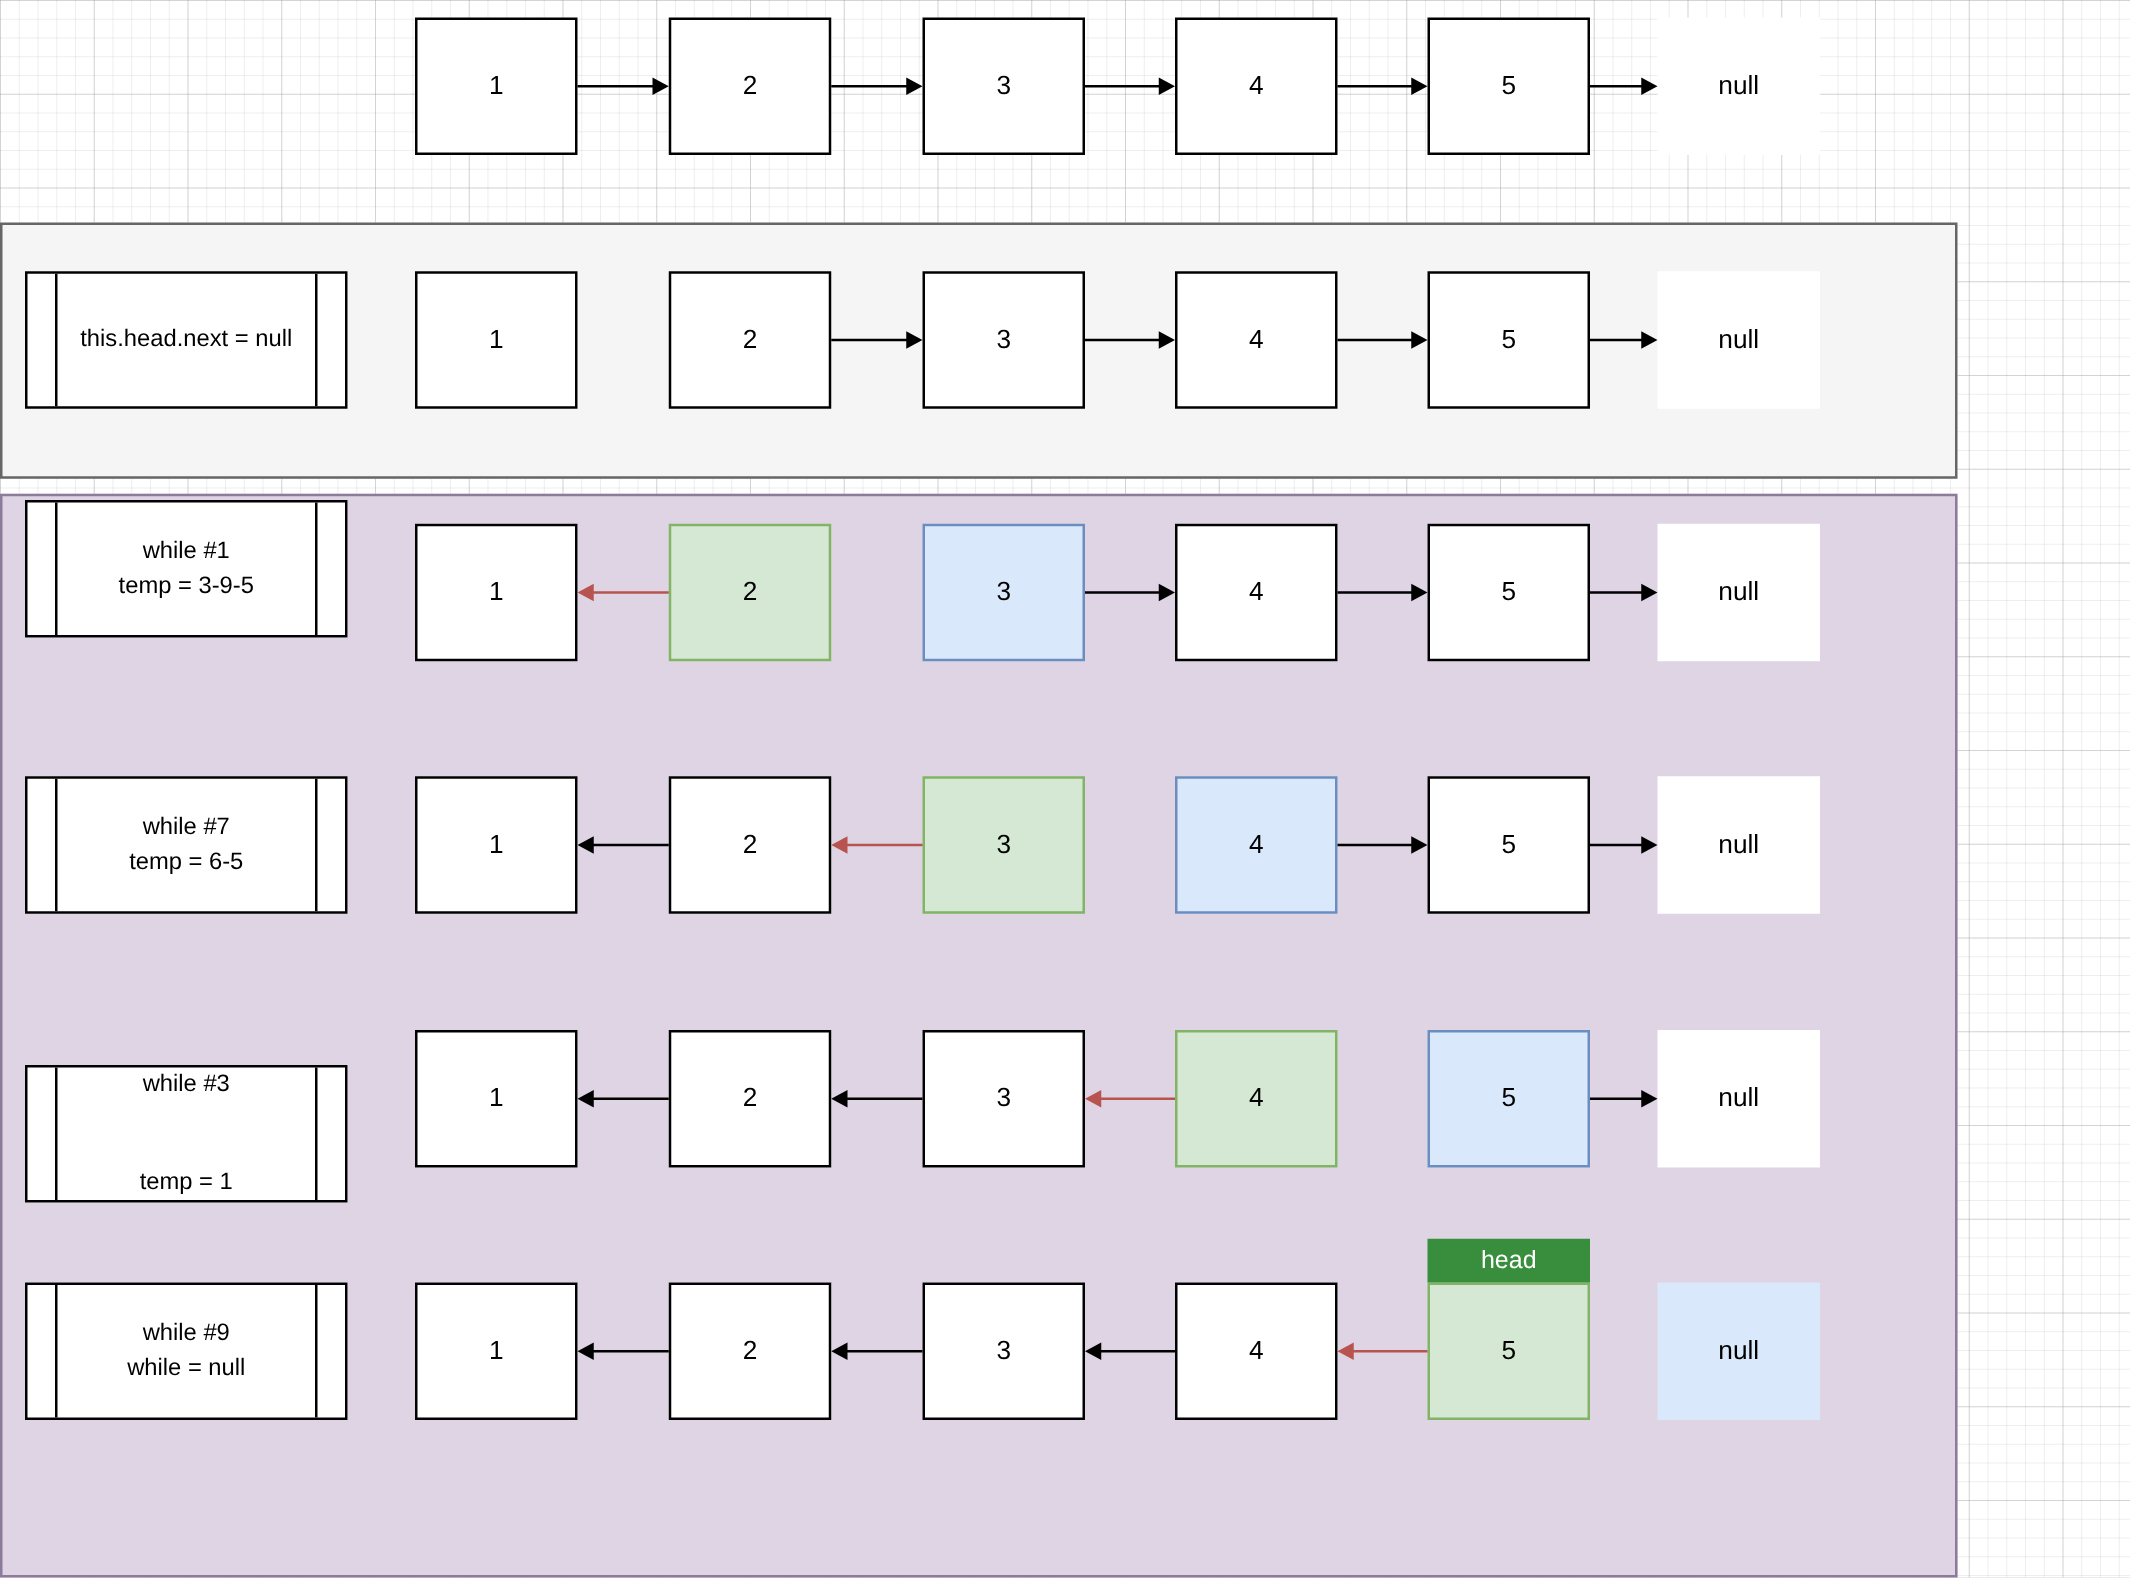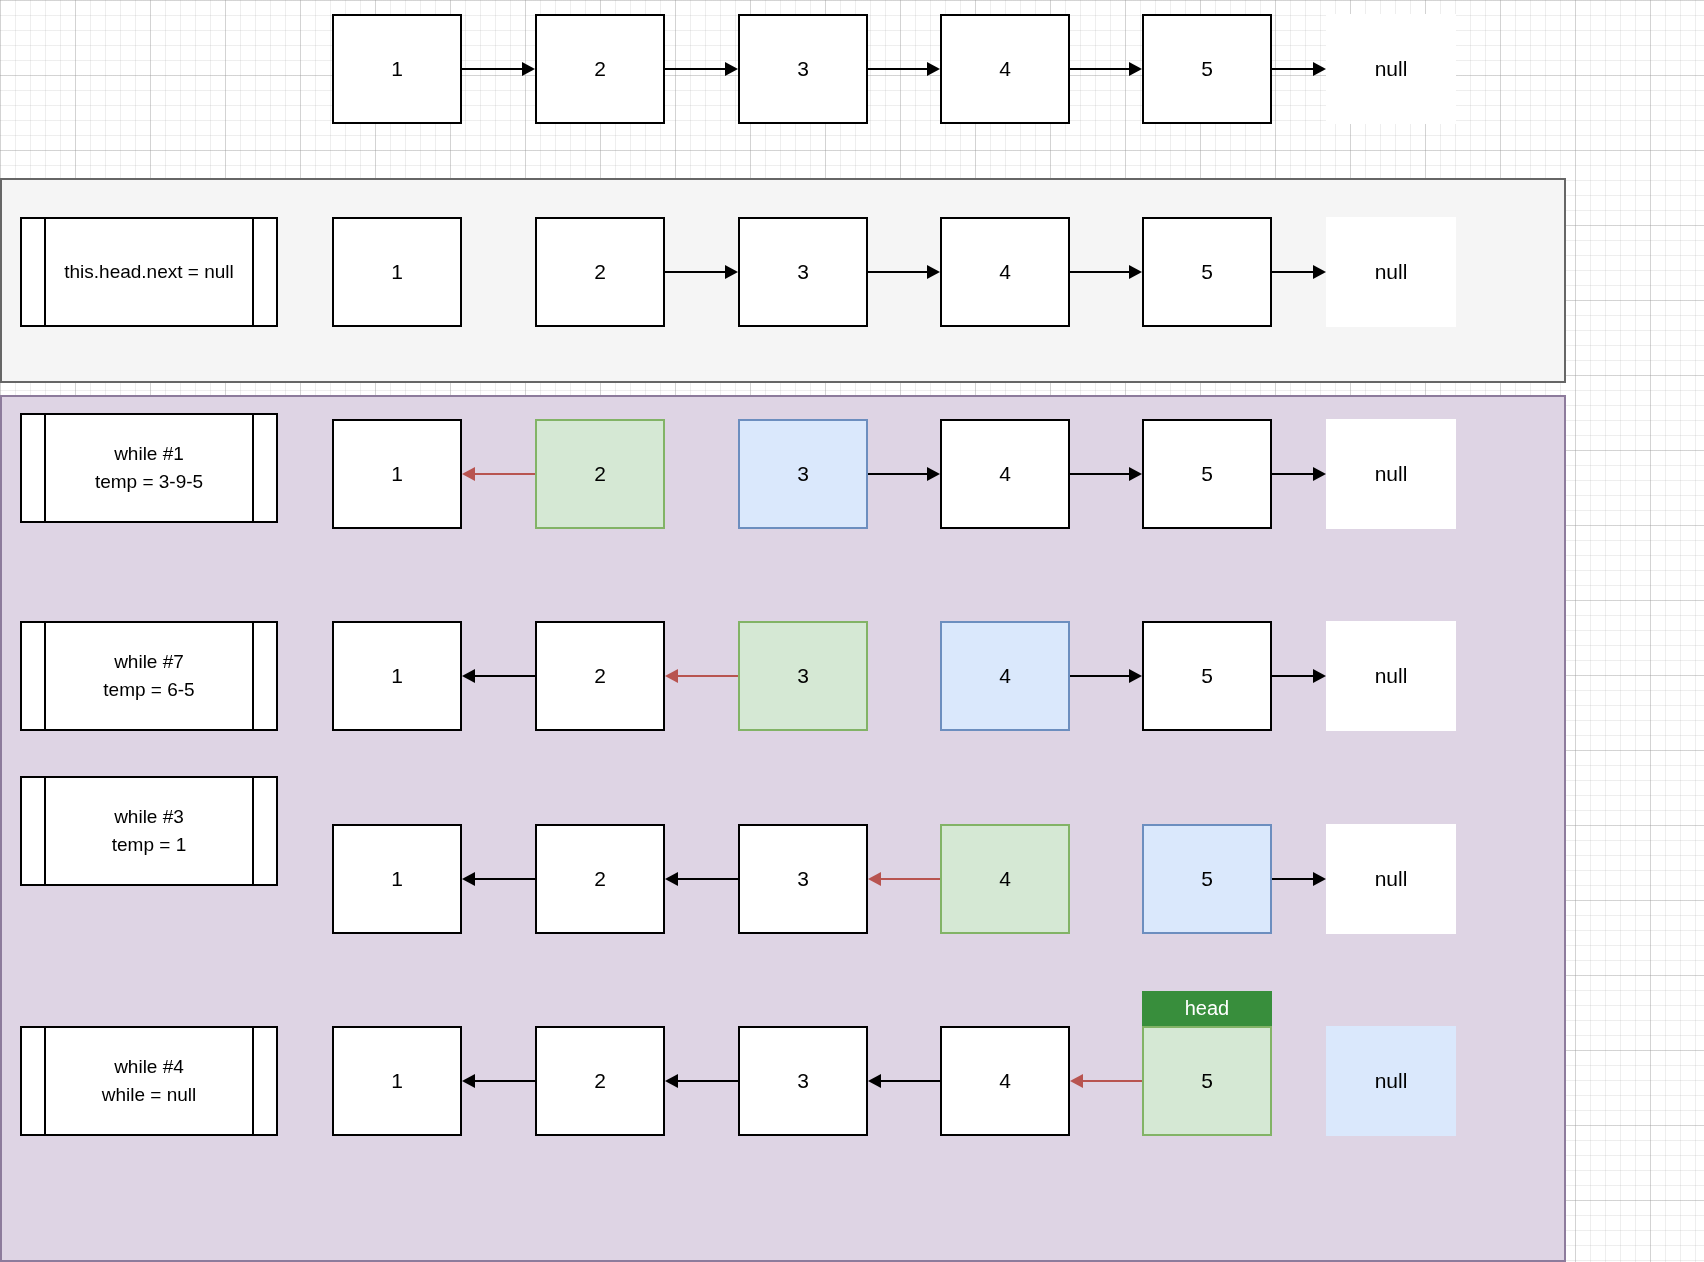--- a/index.html
+++ b/index.html
@@ -153,21 +153,21 @@
       <div class="tip"></div>
     </div>
     <div class="arrow right" style="left: 1070px; width: 72px; top: 264px;">
       <div class="shaft"></div>
       <div class="tip"></div>
     </div>
     <div class="arrow right" style="left: 1272px; width: 54px; top: 264px;">
       <div class="shaft"></div>
       <div class="tip"></div>
     </div>
-    <div class="label-box" style="top: 413px;">
+    <div class="label-box" style="top: 400px;">
       <div>while #1</div>
       <div>temp = 3-9-5</div>
     </div>
     <div class="node" style="left: 332px; top: 419px;">1</div>
     <div class="node green" style="left: 535px; top: 419px;">2</div>
     <div class="node blue" style="left: 738px; top: 419px;">3</div>
     <div class="node" style="left: 940px; top: 419px;">4</div>
     <div class="node" style="left: 1142px; top: 419px;">5</div>
     <div class="node ghost" style="left: 1326px; top: 419px;">null</div>
     <div class="arrow left red" style="left: 462px; width: 73px; top: 466px;">
@@ -205,21 +205,21 @@
       <div class="tip"></div>
     </div>
     <div class="arrow right" style="left: 1070px; width: 72px; top: 668px;">
       <div class="shaft"></div>
       <div class="tip"></div>
     </div>
     <div class="arrow right" style="left: 1272px; width: 54px; top: 668px;">
       <div class="shaft"></div>
       <div class="tip"></div>
     </div>
-    <div class="label-box" style="top: 776px;">
+    <div class="label-box" style="top: 852px; justify-content: space-between;">
       <div>while #3</div>
       <div>temp = 1</div>
     </div>
     <div class="node" style="left: 332px; top: 824px;">1</div>
     <div class="node" style="left: 535px; top: 824px;">2</div>
     <div class="node" style="left: 738px; top: 824px;">3</div>
     <div class="node green" style="left: 940px; top: 824px;">4</div>
     <div class="node blue" style="left: 1142px; top: 824px;">5</div>
     <div class="node ghost" style="left: 1326px; top: 824px;">null</div>
     <div class="arrow left" style="left: 462px; width: 73px; top: 871px;">
@@ -232,21 +232,21 @@
     </div>
     <div class="arrow left red" style="left: 868px; width: 72px; top: 871px;">
       <div class="shaft"></div>
       <div class="tip"></div>
     </div>
     <div class="arrow right" style="left: 1272px; width: 54px; top: 871px;">
       <div class="shaft"></div>
       <div class="tip"></div>
     </div>
     <div class="label-box" style="top: 1026px;">
-      <div>while #4</div>
+      <div>while #9</div>
       <div>while = null</div>
     </div>
     <div class="node" style="left: 332px; top: 1026px;">1</div>
     <div class="node" style="left: 535px; top: 1026px;">2</div>
     <div class="node" style="left: 738px; top: 1026px;">3</div>
     <div class="node" style="left: 940px; top: 1026px;">4</div>
     <div class="node green" style="left: 1142px; top: 1026px;">5</div>
     <div class="head-tag" style="left: 1142px; top: 991px;">head</div>
     <div class="node ghost-blue" style="left: 1326px; top: 1026px;">null</div>
     <div class="arrow left" style="left: 462px; width: 73px; top: 1073px;">

